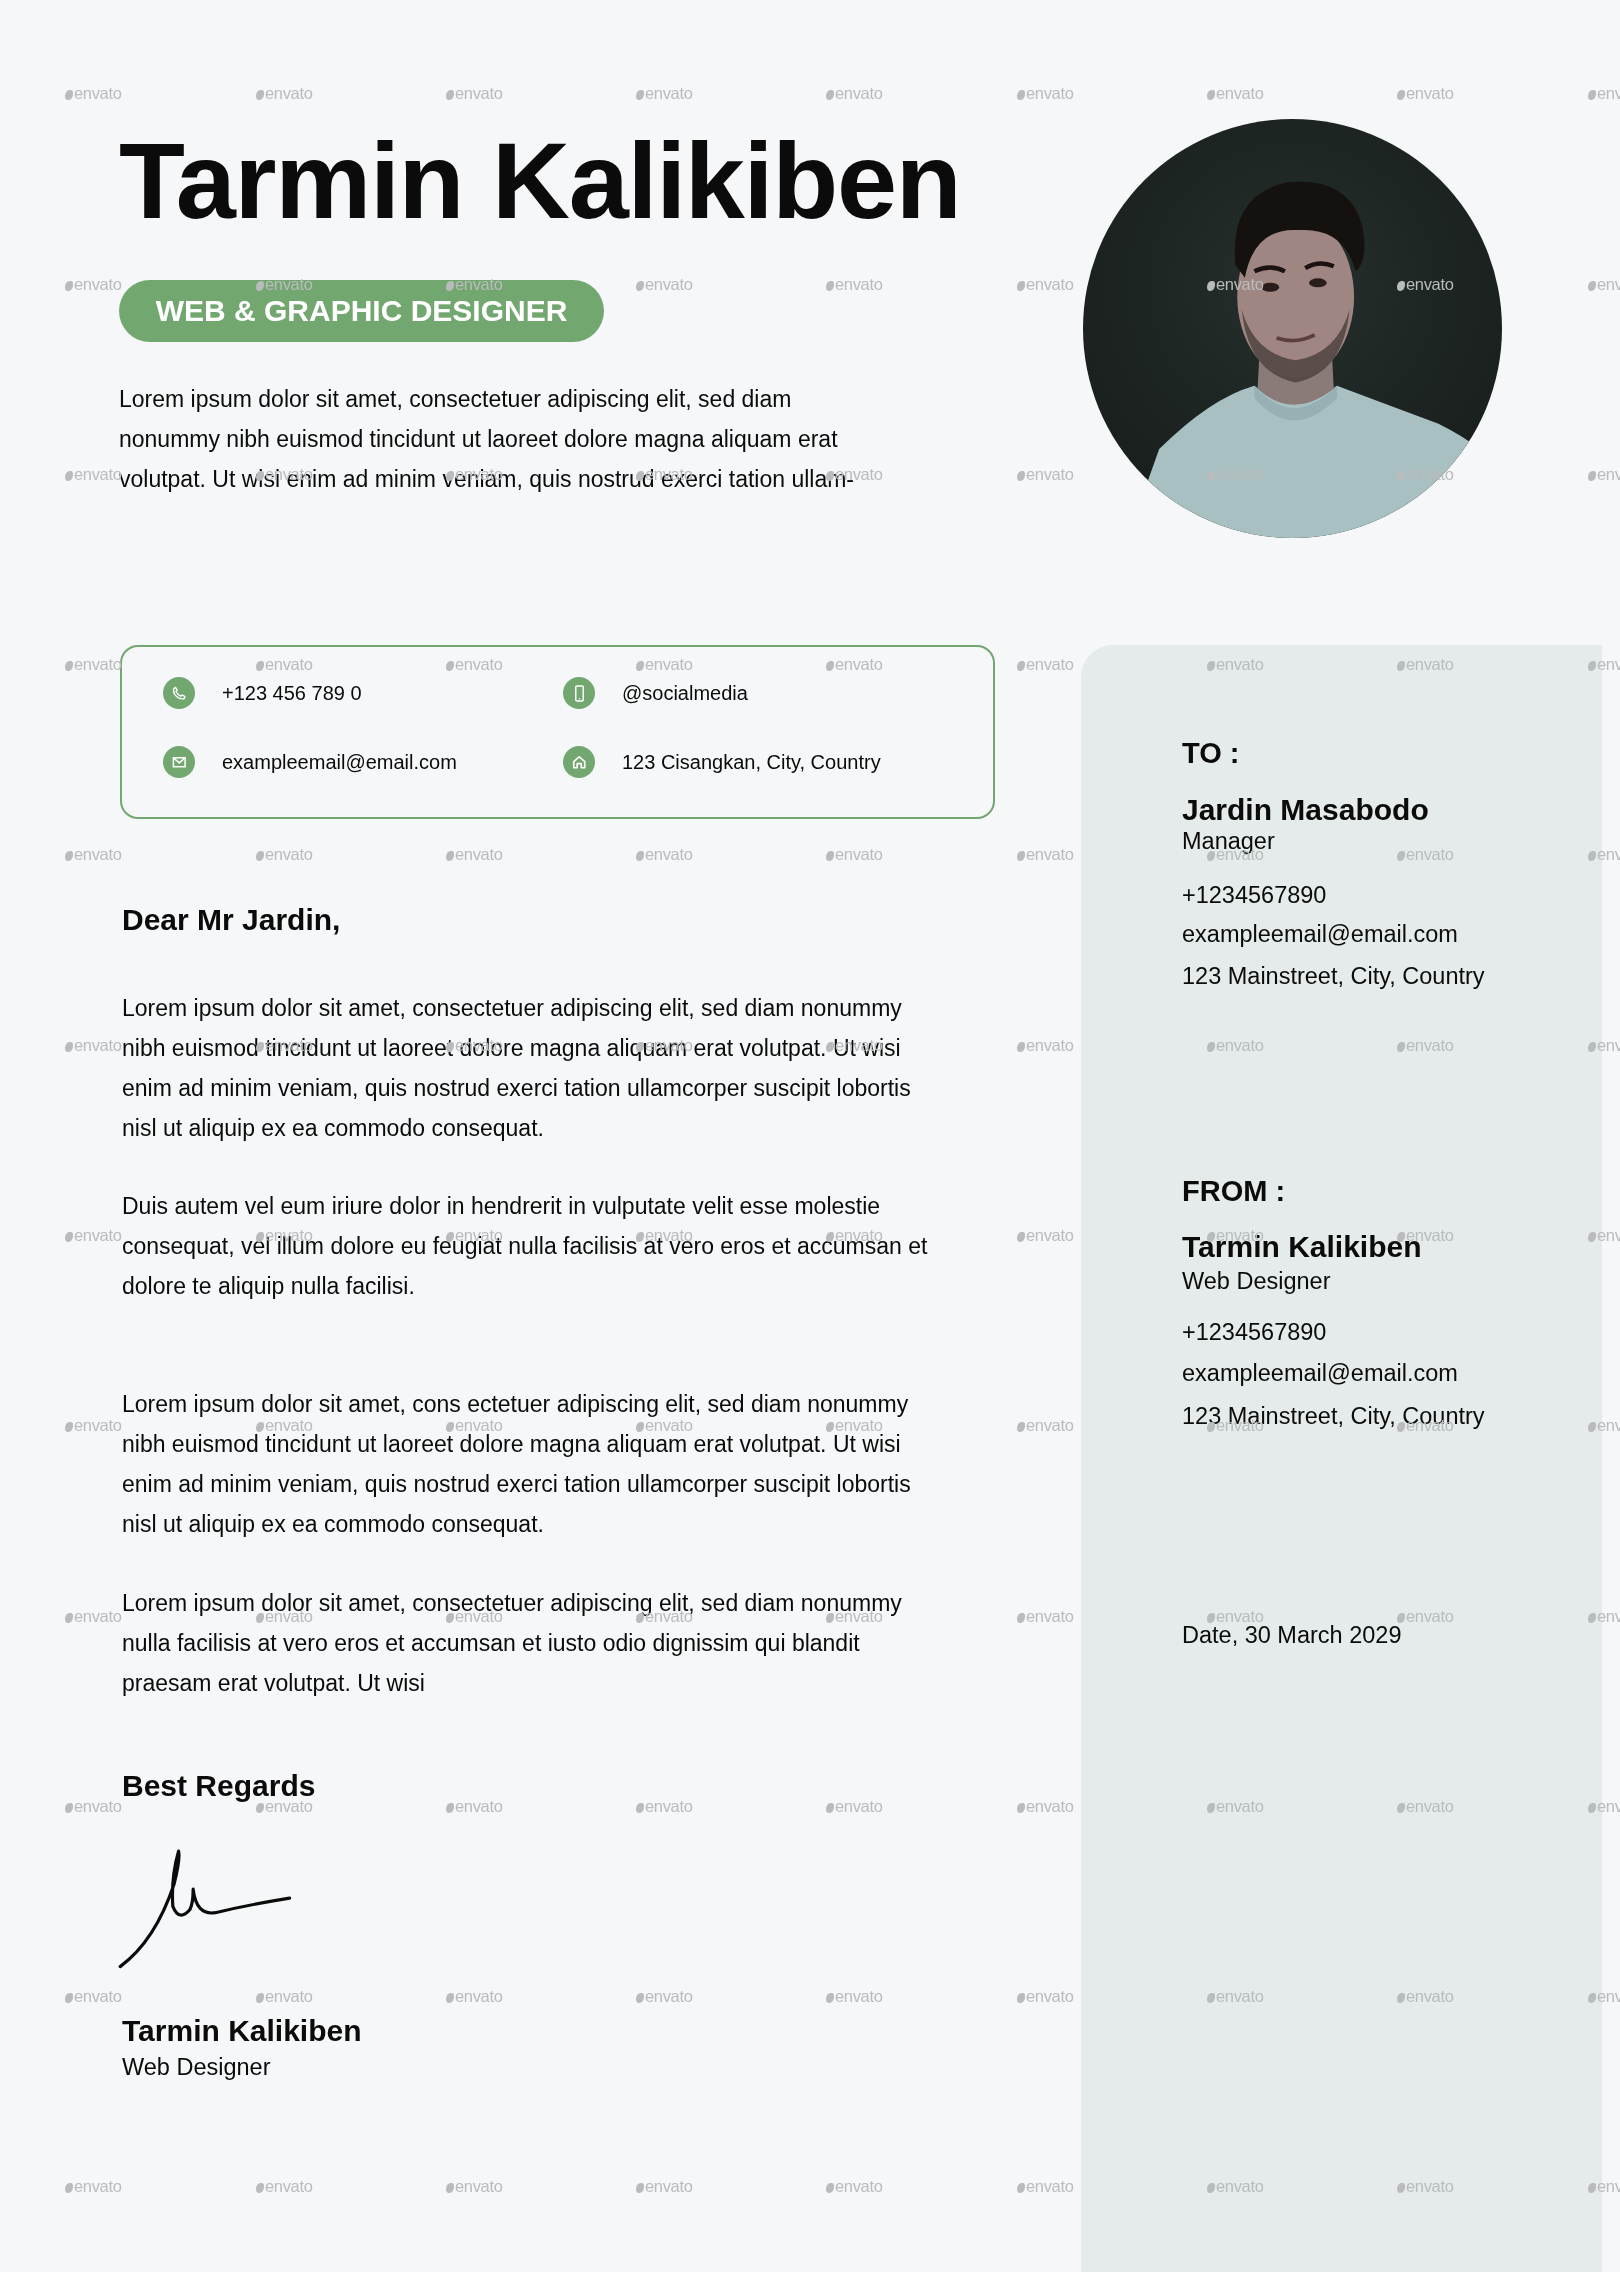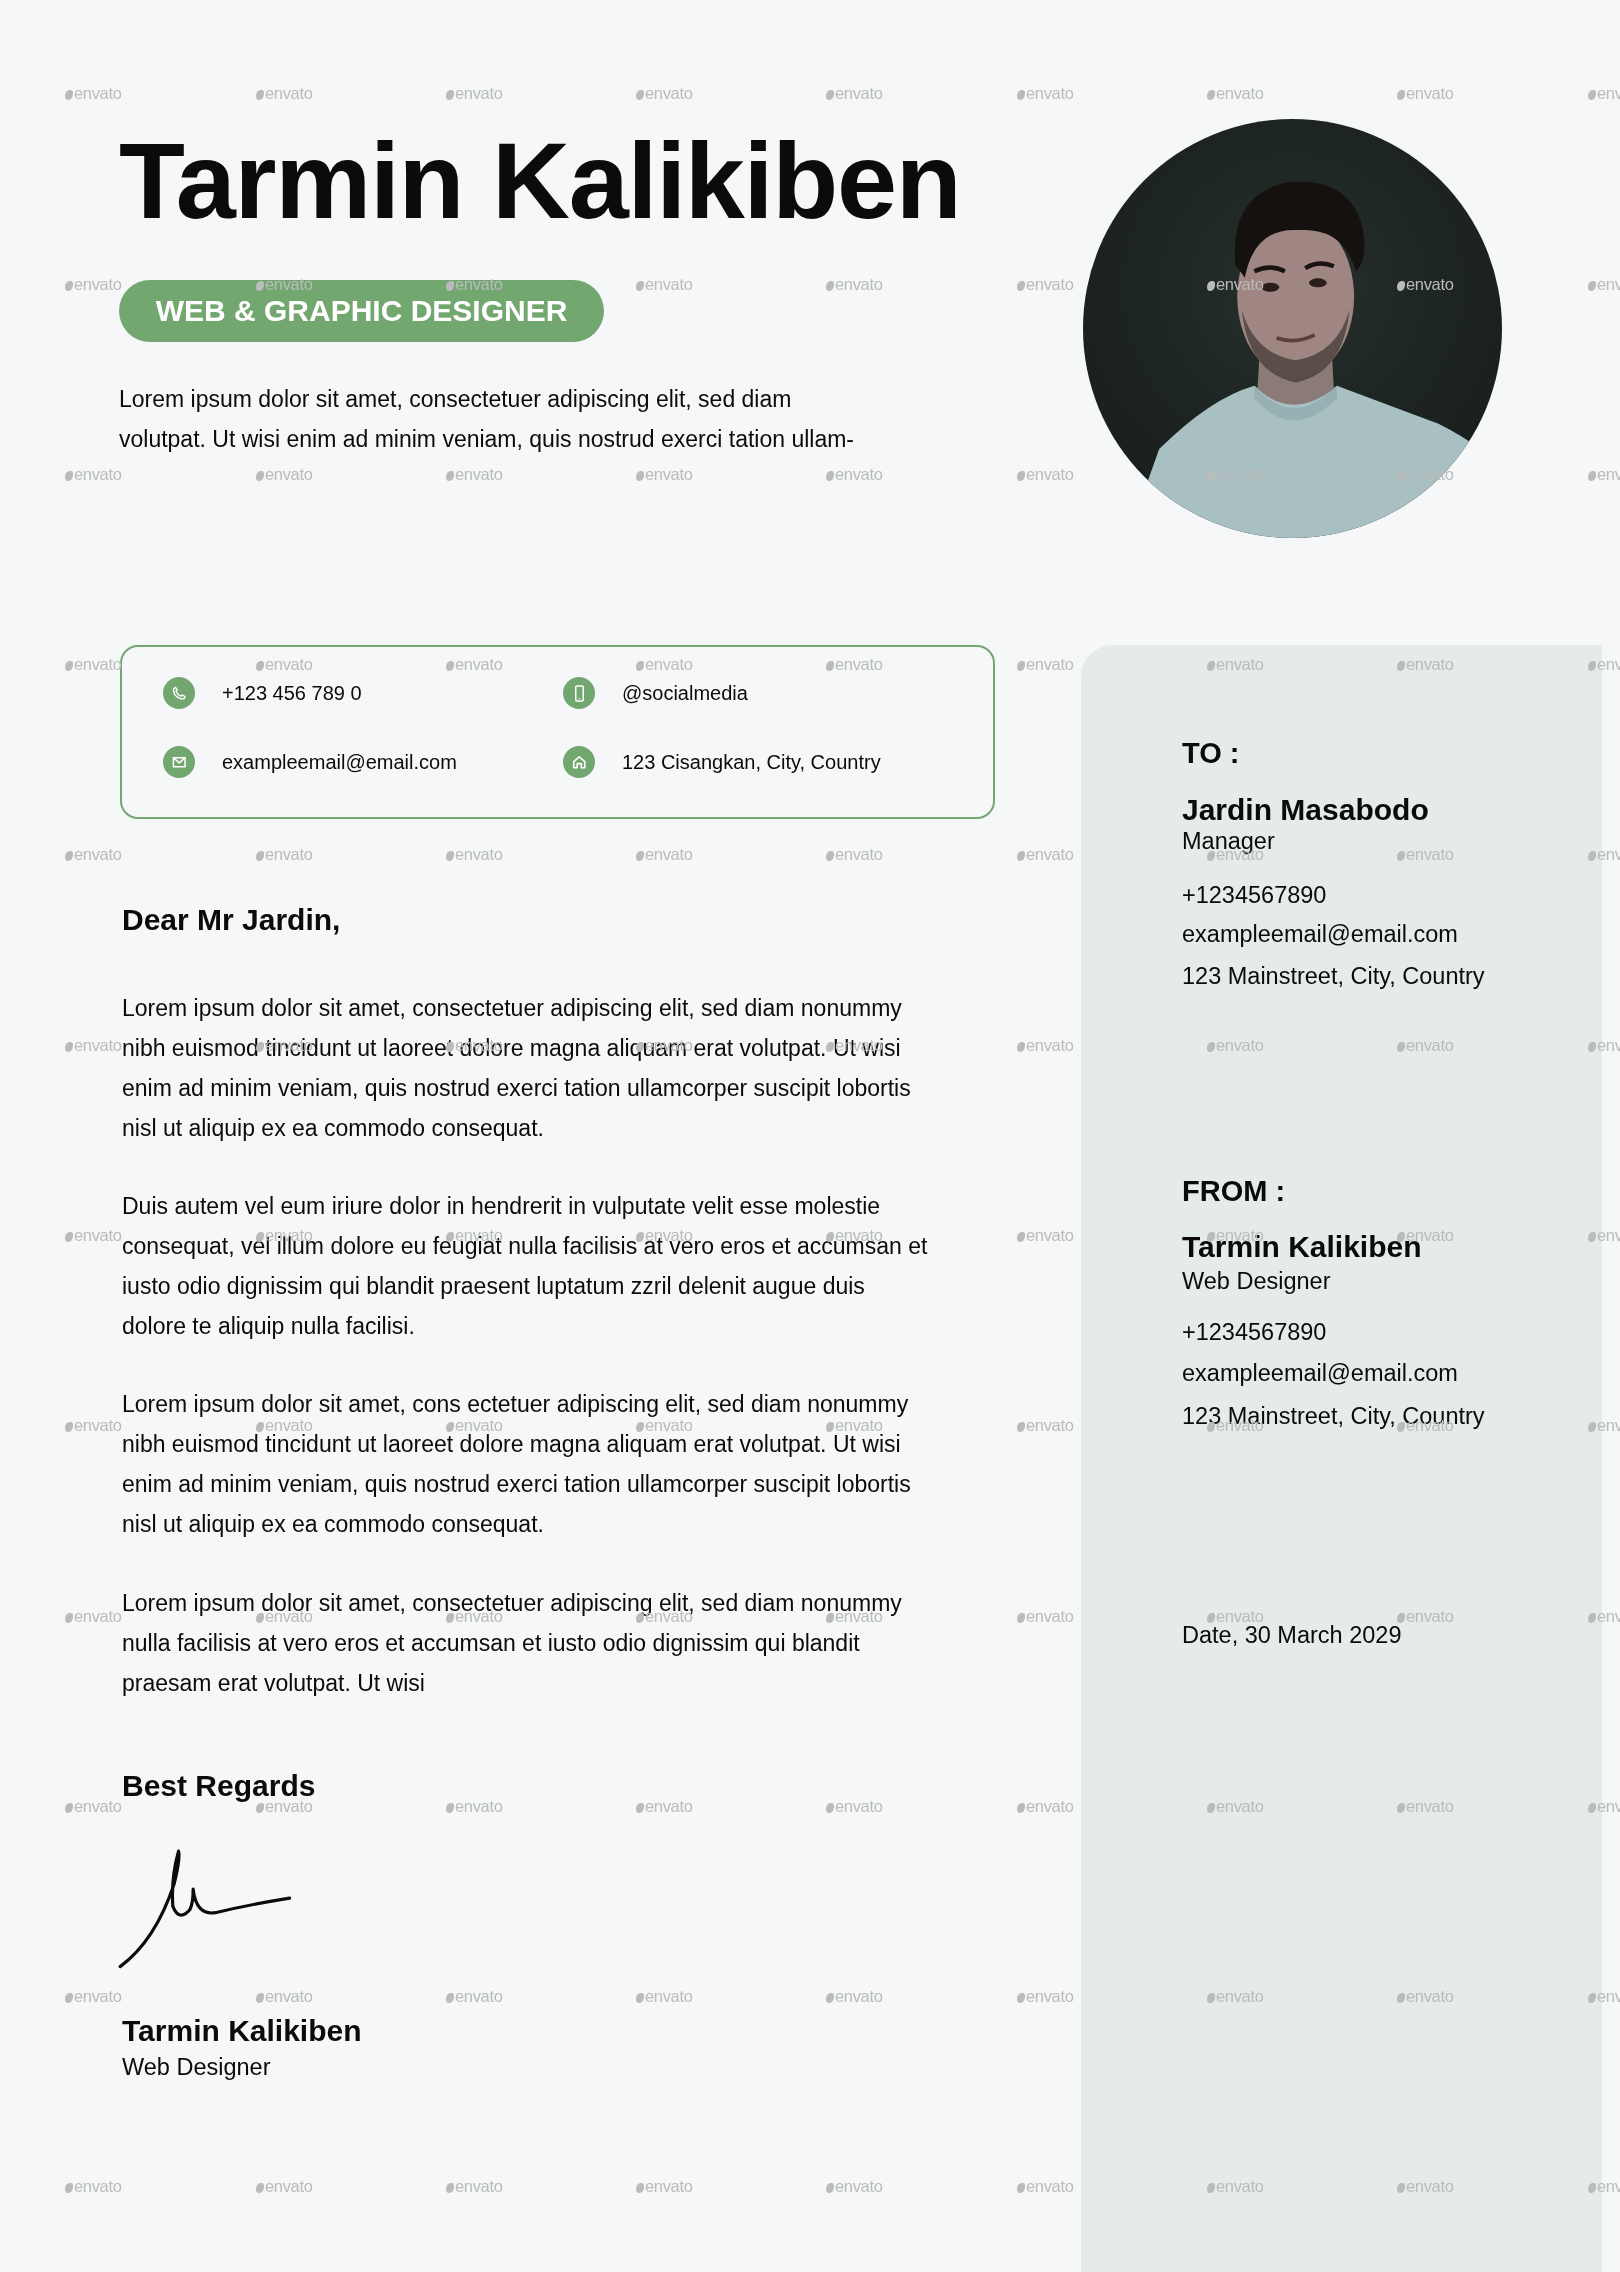--- a/index.html
+++ b/index.html
@@ -71,20 +71,21 @@
 <body>
 
 <div class="abs sidebar-panel"></div>
 
 <div class="abs main-name">Tarmin Kalikiben</div>
 <div class="abs role-pill">
   <span>WEB &amp; GRAPHIC DESIGNER</span>
 </div>
 <div class="abs intro">
   <div>Lorem ipsum dolor sit amet, consectetuer adipiscing elit, sed diam</div>
+  <div>nonummy nibh euismod tincidunt ut laoreet dolore magna aliquam erat</div>
   <div>volutpat. Ut wisi enim ad minim veniam, quis nostrud exerci tation ullam-</div>
 </div>
 
 <div class="abs photo">
   <svg width="419" height="419" viewBox="0 0 660 660">
 
     <path d="M70 660 L120 520 Q200 440 270 420 Q330 470 400 420 Q480 450 560 480 Q640 520 660 560 L660 660 Z" fill="#a9c0c2"></path>
     <path d="M270 420 Q330 490 400 420 L400 440 Q330 510 270 440 Z" fill="#96b0b3"></path>
 
     <path d="M280 330 L275 425 Q330 475 395 425 L390 330 Z" fill="#8a7a78"></path>
@@ -143,21 +144,20 @@
 
 <div class="para" style="top:988px;">
   <div>Lorem ipsum dolor sit amet, consectetuer adipiscing elit, sed diam nonummy</div>
   <div>nibh euismod tincidunt ut laoreet dolore magna aliquam erat volutpat. Ut wisi</div>
   <div>enim ad minim veniam, quis nostrud exerci tation ullamcorper suscipit lobortis</div>
   <div>nisl ut aliquip ex ea commodo consequat.</div>
 </div>
 <div class="para" style="top:1186px;">
   <div>Duis autem vel eum iriure dolor in hendrerit in vulputate velit esse molestie</div>
   <div>consequat, vel illum dolore eu feugiat nulla facilisis at vero eros et accumsan et</div>
-  <div>iusto odio dignissim qui blandit praesent luptatum zzril delenit augue duis</div>
   <div>dolore te aliquip nulla facilisi.</div>
 </div>
 <div class="para" style="top:1384px;">
   <div>Lorem ipsum dolor sit amet, cons ectetuer adipiscing elit, sed diam nonummy</div>
   <div>nibh euismod tincidunt ut laoreet dolore magna aliquam erat volutpat. Ut wisi</div>
   <div>enim ad minim veniam, quis nostrud exerci tation ullamcorper suscipit lobortis</div>
   <div>nisl ut aliquip ex ea commodo consequat.</div>
 </div>
 <div class="para" style="top:1583px;">
   <div>Lorem ipsum dolor sit amet, consectetuer adipiscing elit, sed diam nonummy</div>

